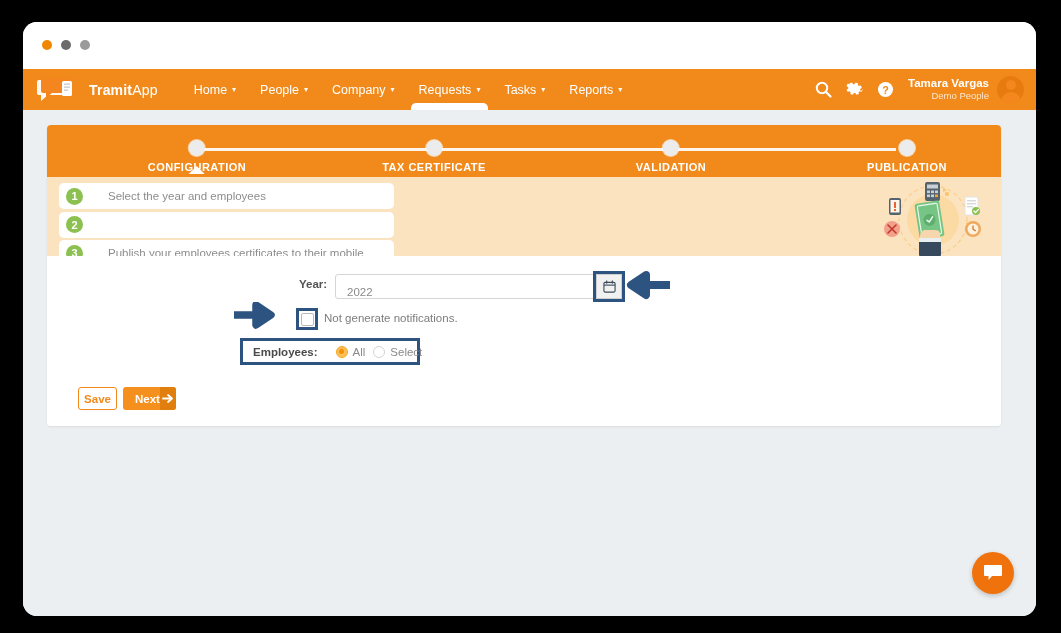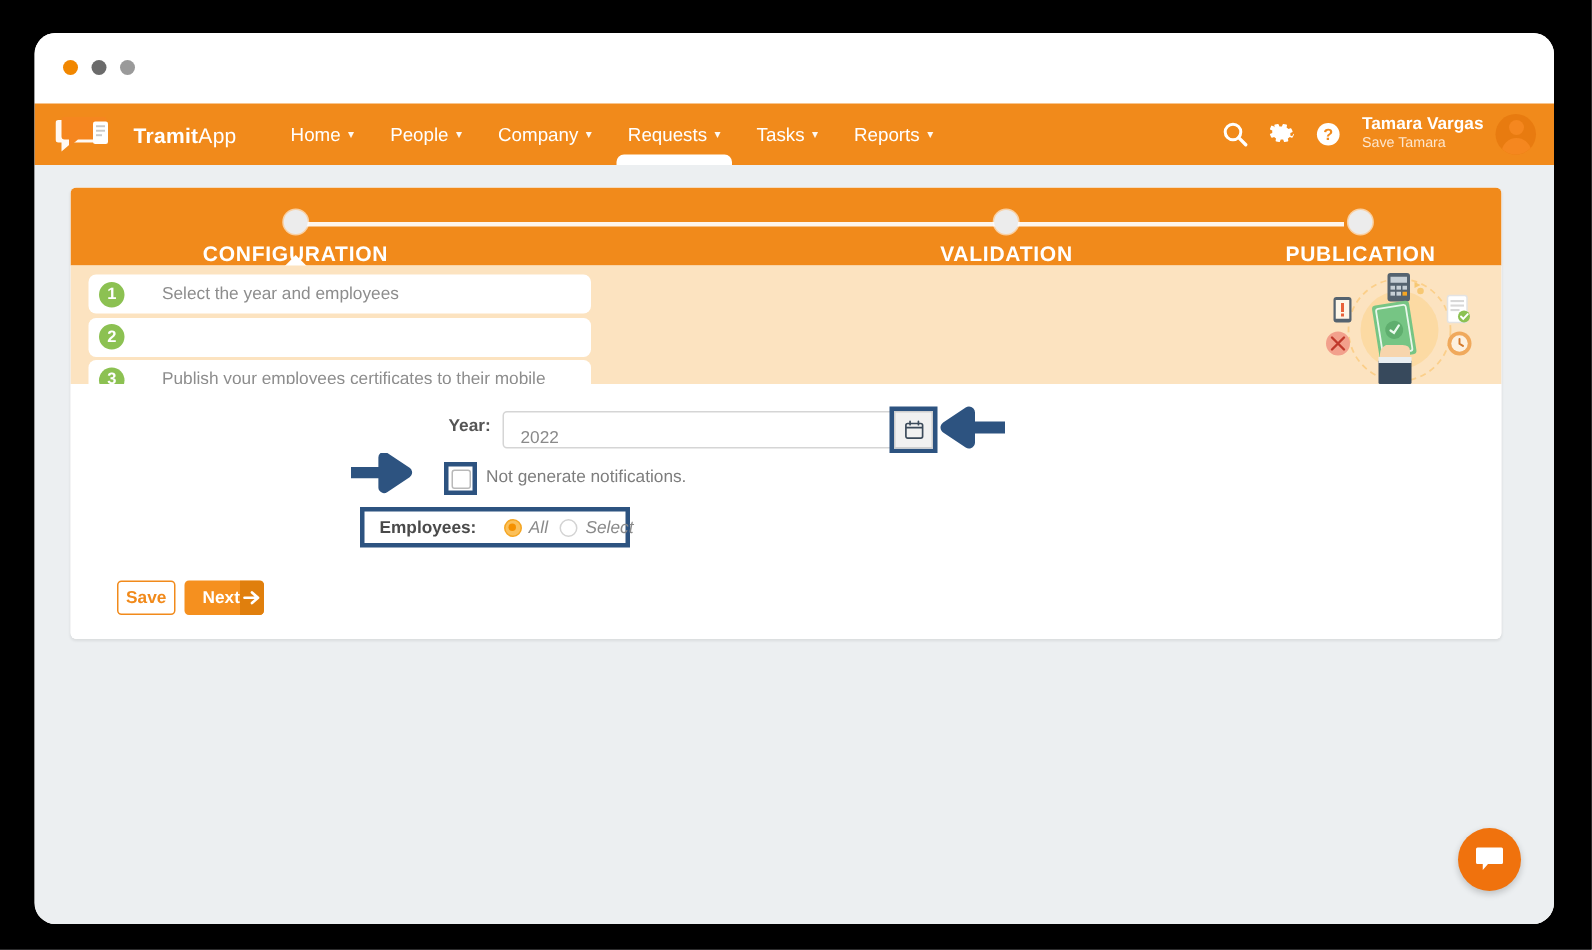--- a/index.html
+++ b/index.html
@@ -48,21 +48,21 @@
   }
   .navitem .caret { margin-left: 5px; font-size: 8px; opacity: .95; }
   .navitem.active::after {
     content: ""; position: absolute; left: 4px; right: 4px; bottom: 0; height: 7px;
     background: #ffffff; border-top-left-radius: 5px; border-top-right-radius: 5px;
   }
 
   .nav-right { margin-left: auto; display: flex; align-items: center; gap: 14px; padding-right: 12px; }
   .icon-btn { color:#fff; display:flex; align-items:center; justify-content:center; cursor:pointer; }
   .user-block { display: flex; align-items: center; gap: 8px; }
-  .user-names { text-align: left; line-height: 1.15; }
+  .user-names { text-align: right; line-height: 1.15; }
   .user-name { color: #ffffff; font-size: 11.5px; font-weight: bold; white-space: nowrap; }
   .user-sub { color: #fde6cd; font-size: 9.5px; white-space: nowrap; }
   .avatar {
     width: 27px; height: 27px; border-radius: 50%;
     background: #e87b10; position: relative; overflow: hidden;
   }
   .avatar::before { content:""; position:absolute; left:8.5px; top:4px; width:10px; height:10px; border-radius:50%; background:#f5871f; }
   .avatar::after { content:""; position:absolute; left:3.5px; top:16px; width:20px; height:14px; border-radius:10px 10px 0 0; background:#f5871f; }
 
   
@@ -73,21 +73,21 @@
     background: #ffffff; border-radius: 4px;
     box-shadow: 0 1px 2px rgba(0,0,0,.08);
     overflow: hidden;
   }
 
   
   .stepper { position: relative; background: #f18a1b; height: 52px; }
   .step-line { position: absolute; left: 150px; right: 105px; top: 23px; height: 3px; background: #ffffff; opacity: .92; }
   .step { position: absolute; top: 15px; transform: translateX(-50%); text-align: center; }
   .step-dot { width: 16px; height: 16px; border-radius: 50%; background: #ececec; margin: 0 auto; box-shadow: 0 0 0 1px rgba(255,255,255,.6); }
-  .step-label { margin-top: 5px; color: #ffffff; font-size: 14px; font-weight: bold; letter-spacing: .5px; white-space: nowrap; }
+  .step-label { margin-top: 5px; color: #ffffff; font-size: 11px; font-weight: bold; letter-spacing: .5px; white-space: nowrap; }
   .step-pointer {
     position: absolute; bottom: -1px; left: 50%; transform: translateX(-50%);
     width: 0; height: 0; border-left: 8px solid transparent; border-right: 8px solid transparent;
     border-bottom: 8px solid #ffffff;
   }
 
   
   .info-panel { position: relative; background: #fce3c0; height: 79px; }
   .steps-list { position: absolute; left: 12px; top: 6px; width: 335px; }
   .step-card {
@@ -135,21 +135,21 @@
   }
   .lbl-emp { font-size: 11.5px; font-weight: bold; color: #4a4a4a; }
   .radios { display: flex; align-items: center; gap: 8px; margin-left: 18px; }
   .radio-item { display: flex; align-items: center; gap: 5px; cursor: pointer; }
   .radio {
     width: 12px; height: 12px; border-radius: 50%;
     border: 1px solid #d3d3d3; background: #fff; position: relative;
   }
   .radio.on { border-color: #f5a623; background: #fbc05a; }
   .radio.on::after { content:""; position:absolute; left:2.5px; top:2.5px; width:5px; height:5px; border-radius:50%; background:#f59100; }
-  .radio-label { font-size: 11.5px; color: #8a8a8a; font-style: italic; }
+  .radio-label { font-size: 11.5px; color: #8a8a8a; }
 
   
   .btn-row { position: relative; height: 48px; background: #ffffff; }
   .btn {
     position: absolute; top: 9px; height: 23px;
     display: flex; align-items: center; justify-content: center;
     font-size: 11.5px; font-weight: bold; border-radius: 3px; cursor: pointer;
   }
   .btn-save { left: 31px; width: 39px; background: #ffffff; border: 1px solid #f18a1b; color: #f18a1b; }
   .btn-next { left: 76px; width: 53px; background: #f5901f; color: #ffffff; padding-left: 6px; overflow: hidden; }
@@ -241,36 +241,40 @@
         </span>
         <span class="icon-btn">
           <svg width="17" height="17" viewBox="0 0 18 18">
               <circle cx="9" cy="9" r="8" fill="#fff"></circle>
               <text x="9" y="13.3" font-size="11.5" font-family="Liberation Sans, sans-serif" font-weight="bold" fill="#f18a1b" text-anchor="middle">?</text>
             </svg>
         </span>
         <div class="user-block">
           <div class="user-names">
             <div class="user-name">Tamara Vargas</div>
-            <div class="user-sub">Save Tamara</div>
+            <div class="user-sub">Demo People</div>
           </div>
           <div class="avatar"></div>
         </div>
       </div>
     </div>
 
     <div class="page">
       <div class="card">
 
         <div class="stepper">
           <div class="step-line"></div>
           <div class="step" style="left:150px">
             <div class="step-dot"></div>
             <div class="step-label">CONFIGURATION</div>
             <div class="step-pointer"></div>
+          </div>
+          <div class="step" style="left:387px">
+            <div class="step-dot"></div>
+            <div class="step-label">TAX CERTIFICATE</div>
           </div>
           <div class="step" style="left:624px">
             <div class="step-dot"></div>
             <div class="step-label">VALIDATION</div>
           </div>
           <div class="step" style="left:860px">
             <div class="step-dot"></div>
             <div class="step-label">PUBLICATION</div>
           </div>
         </div>

